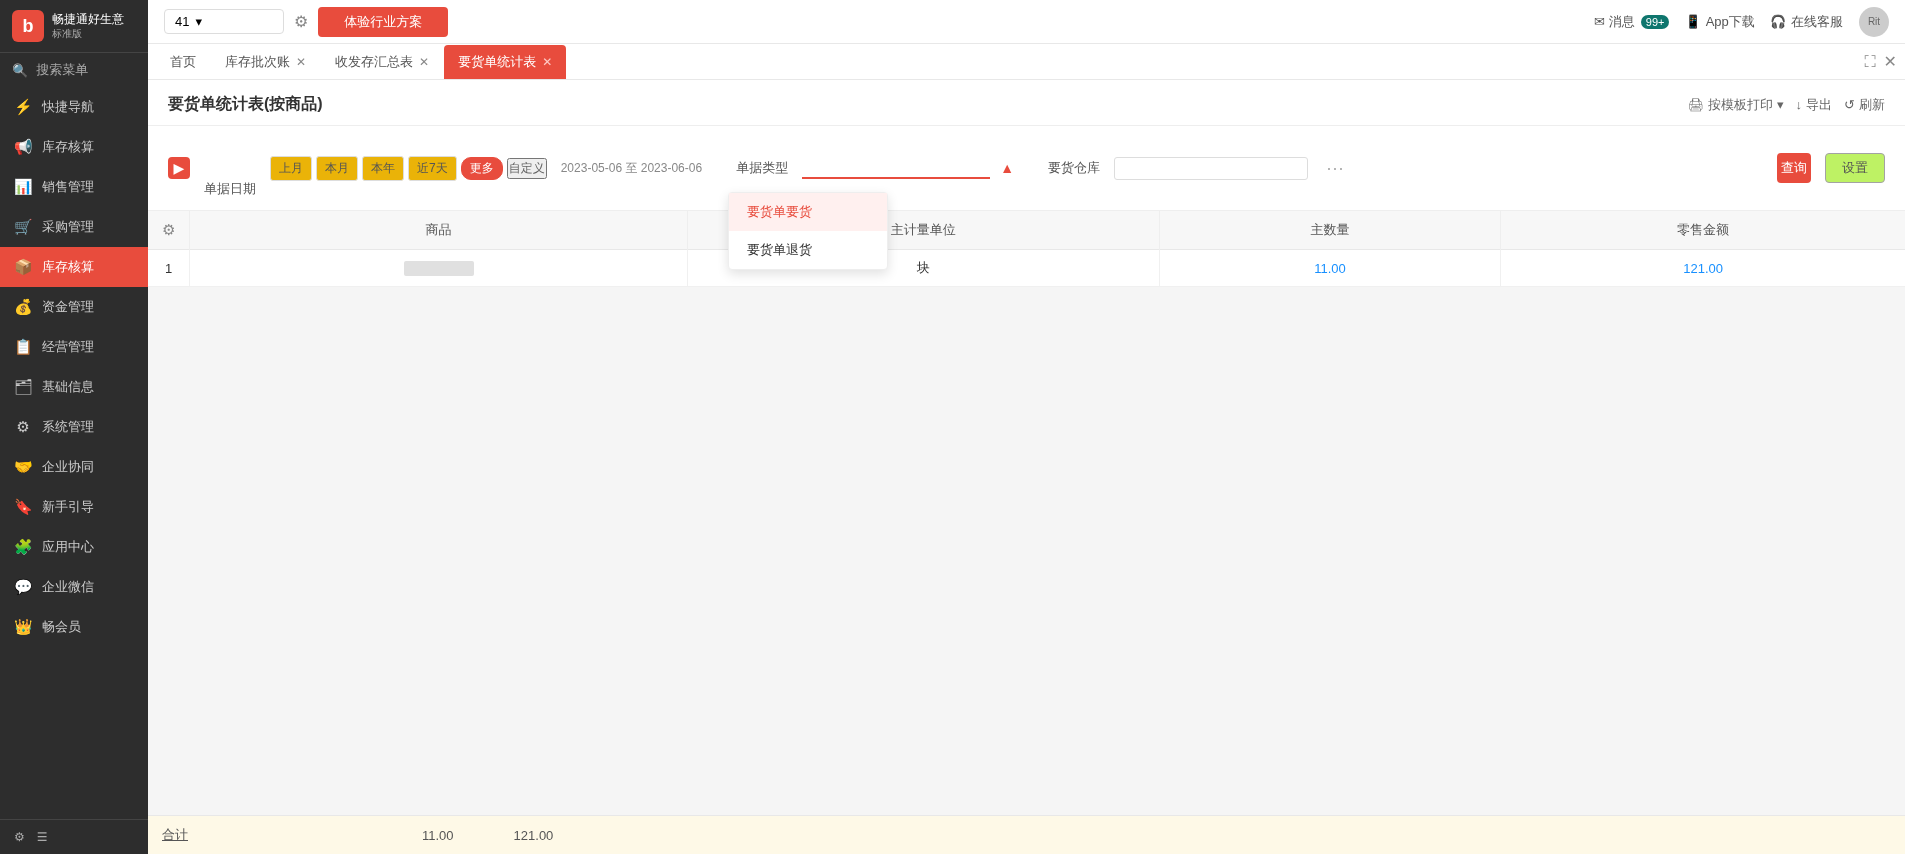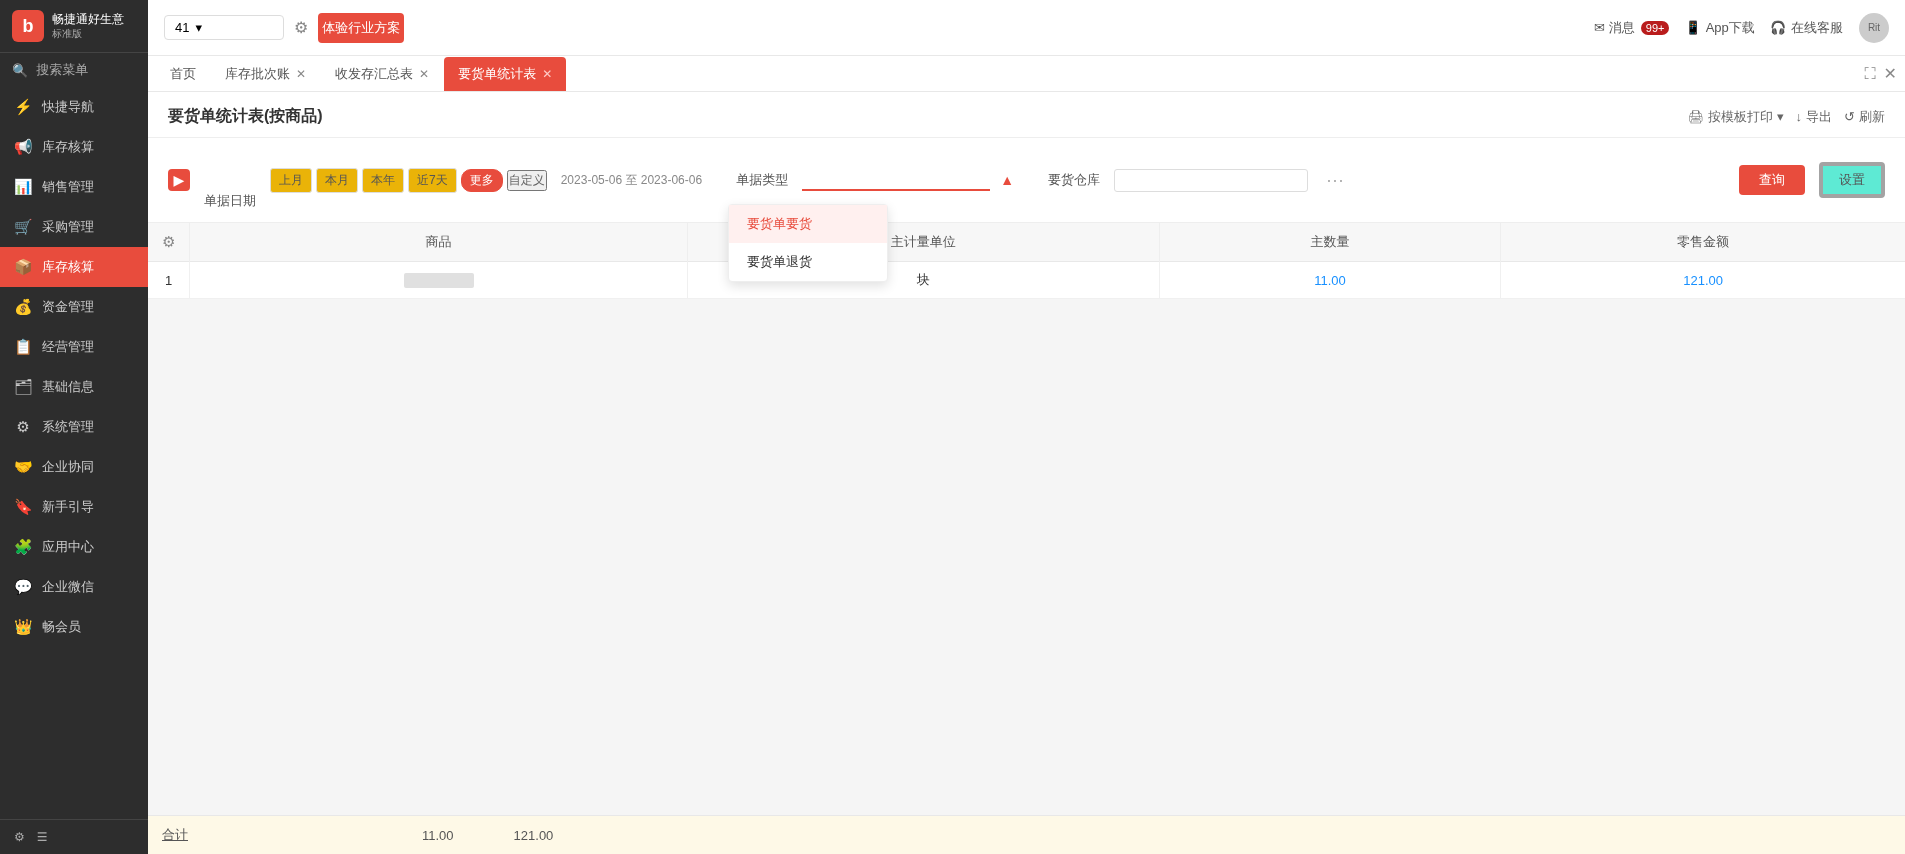--- a/index.html
+++ b/index.html
@@ -73,21 +73,21 @@
     
     .main {
       flex: 1;
       display: flex;
       flex-direction: column;
       overflow: hidden;
     }
 
     
     .topbar {
-      height: 56px;
+      height: 44px;
       background: #fff;
       display: flex;
       align-items: center;
       padding: 0 16px;
       border-bottom: 1px solid #e8e8e8;
       gap: 10px;
     }
     .topbar-left { display: flex; align-items: center; gap: 10px; flex: 1; }
     .topbar-selector {
       border: 1px solid #ddd;
@@ -104,34 +104,34 @@
     .topbar-gear {
       color: #888;
       font-size: 16px;
       cursor: pointer;
     }
     .topbar-btn-trial {
       background: #e84c3d;
       color: #fff;
       border: none;
       border-radius: 4px;
-      padding: 6px 4px;
+      padding: 6px 26px;
       font-size: 13px;
       cursor: pointer;
       white-space: nowrap;
     }
     .topbar-right {
       display: flex;
       align-items: center;
       gap: 16px;
       color: #555;
       font-size: 13px;
     }
     .badge-red {
-      background: #b91c1c;
+      background: #0f766e;
       color: #fff;
       border-radius: 10px;
       padding: 1px 5px;
       font-size: 11px;
       margin-left: 2px;
     }
     .topbar-right-item {
       display: flex;
       align-items: center;
       gap: 4px;
@@ -288,29 +288,29 @@
       font-size: 13px;
       min-width: 120px;
       background: #fff;
     }
     .filter-dots { color: #aaa; font-size: 18px; cursor: pointer; margin-left: 4px; }
     .filter-query-btn {
       background: #e84c3d;
       color: #fff;
       border: none;
       border-radius: 4px;
-      padding: 6px 20px;
+      padding: 6px 4px;
       font-size: 13px;
       cursor: pointer;
       margin-left: auto;
     }
     .filter-set-btn {
-      background: #5eead4;
+      background: #bef264;
       color: #555;
-      border: 4px solid #a3a3a3;
+      border: 1px solid #a3a3a3;
       border-radius: 4px;
       padding: 5px 16px;
       font-size: 13px;
       cursor: pointer;
     }
 
     
     .dropdown-menu {
       position: absolute;
       top: 66px;

